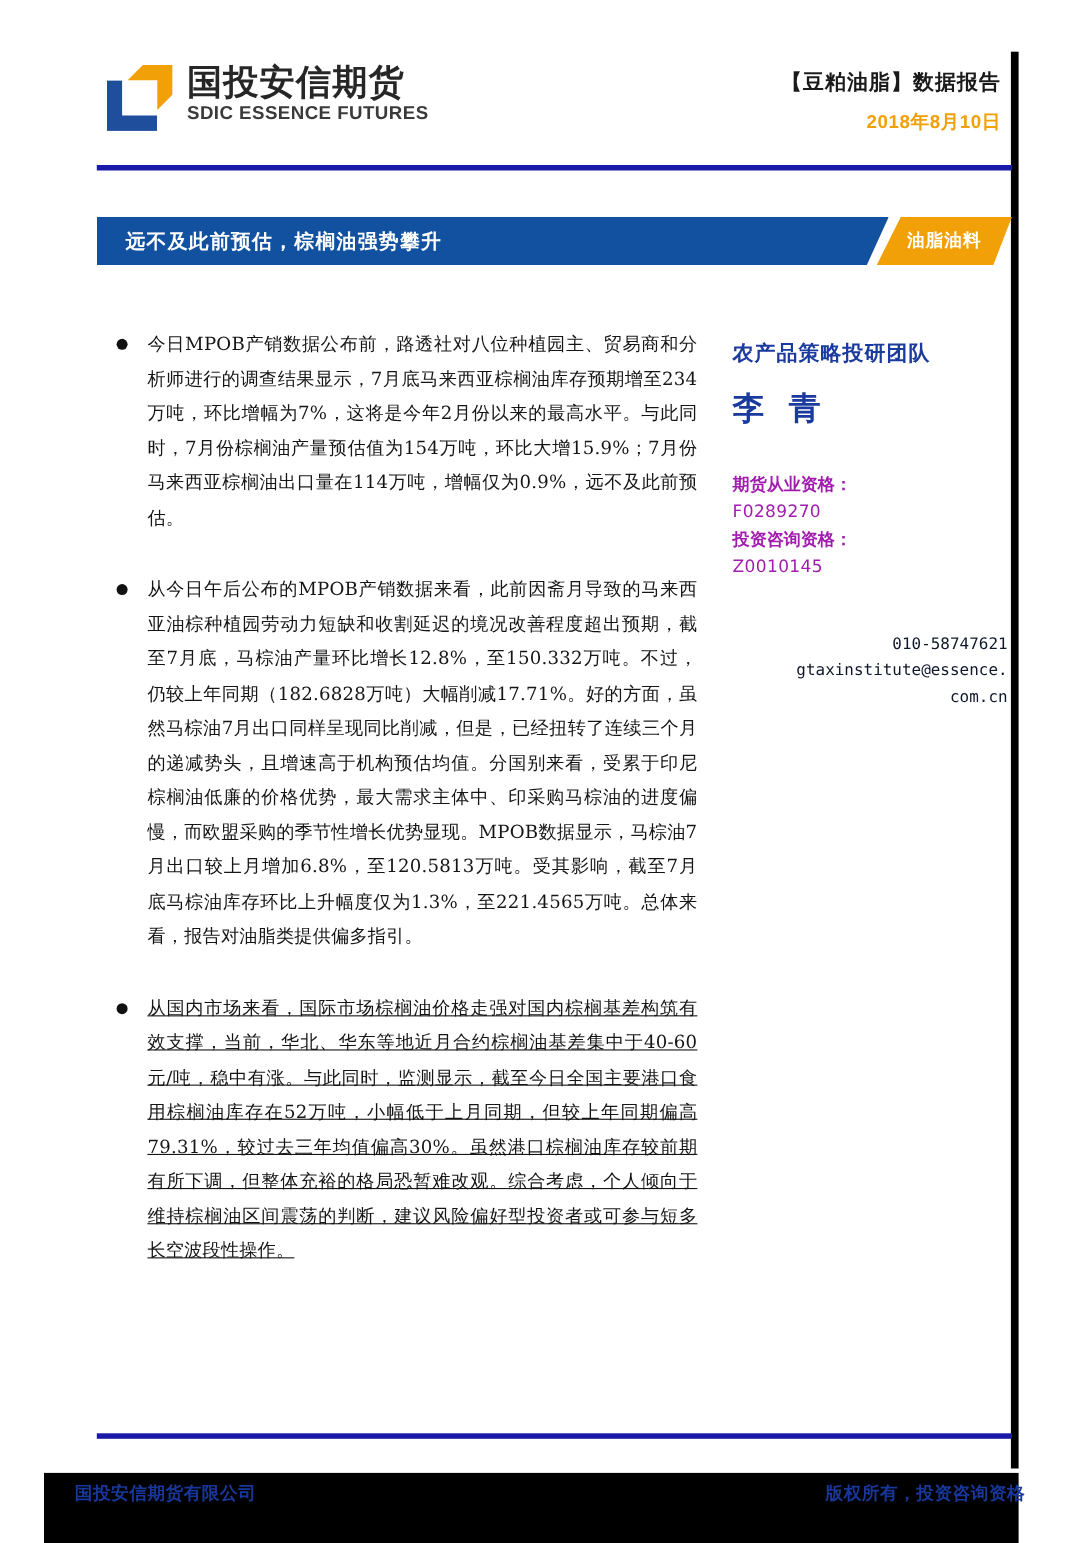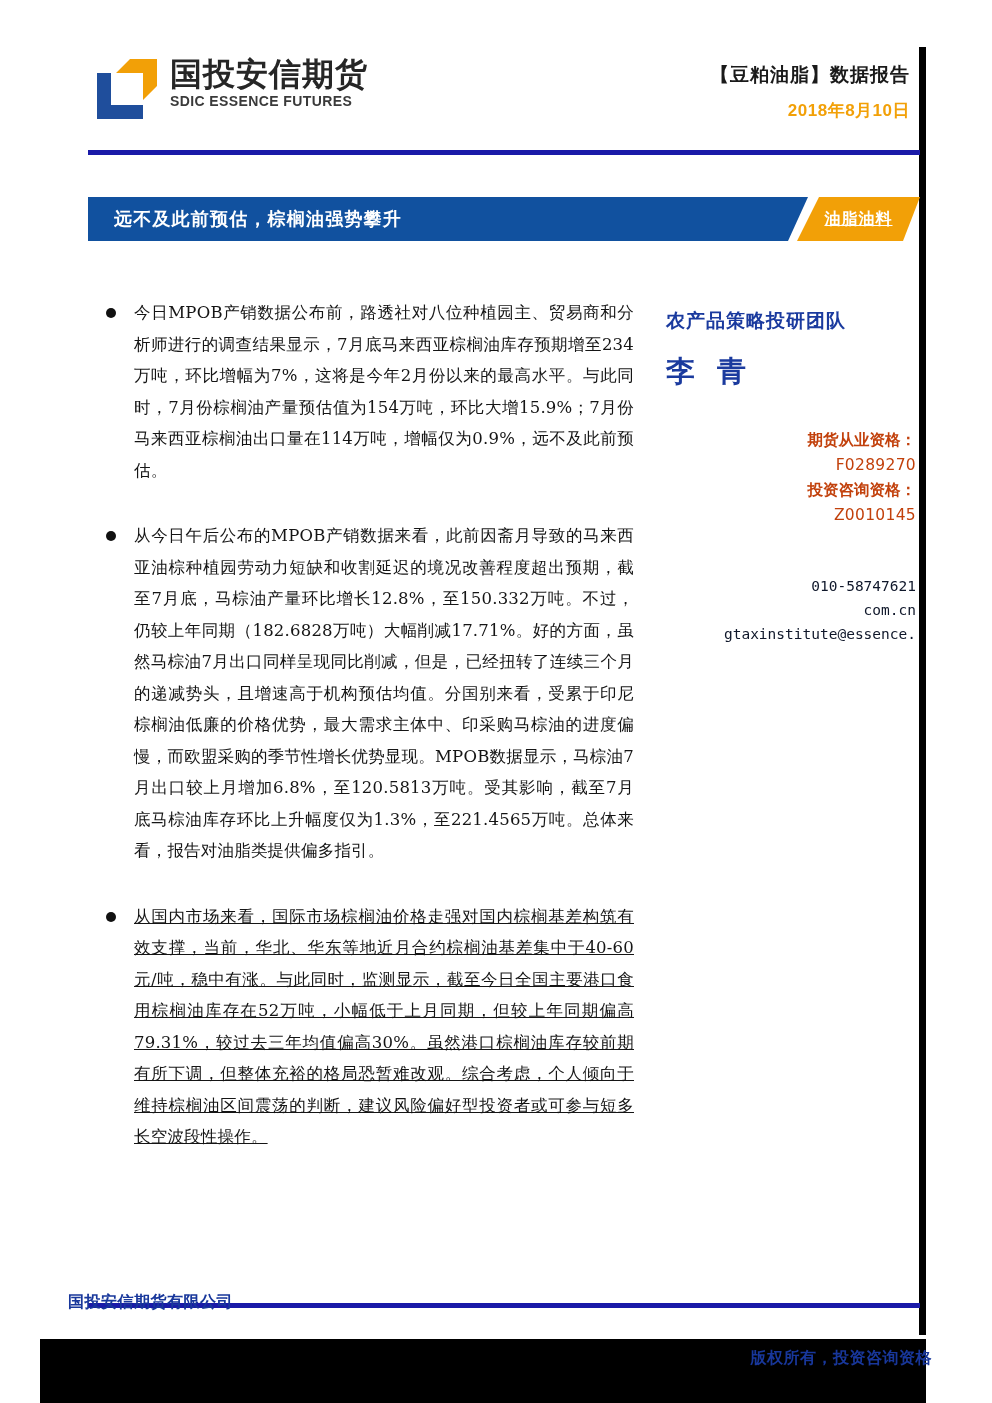--- a/index.html
+++ b/index.html
@@ -66,21 +66,21 @@
   }
   .logo-cn {
     font-size: 32px;
     font-weight: bold;
     color: #262626;
     letter-spacing: 1px;
     font-family: "DejaVu Sans", "Liberation Sans", sans-serif;
   }
   .logo-en {
     margin-top: 4px;
-    font-size: 14px;
+    font-size: 17px;
     font-weight: bold;
     color: #3a3a3a;
     letter-spacing: 0.4px;
     font-family: "Liberation Sans", sans-serif;
   }
   .header-right {
     position: absolute;
     left: 620px; top: 62px;
     width: 290px;
     text-align: right;
@@ -145,21 +145,20 @@
     left: 709px; top: 0;
     width: 123px; height: 44px;
     display: flex;
     align-items: center;
     justify-content: center;
     font-size: 16px;
     font-weight: bold;
     color: #ffffff;
     letter-spacing: 1px;
     font-family: "DejaVu Serif", serif;
-    text-decoration: underline;
   }
 
   
   .article {
     position: absolute;
     left: 104px; top: 297px;
     width: 530px;
   }
   .para {
     position: relative;
@@ -200,23 +199,22 @@
     font-size: 29px;
     font-weight: bold;
     color: #1A3A9E;
     letter-spacing: 6px;
     font-family: "DejaVu Serif", serif;
   }
   .cred-block {
     margin-top: 36px;
     font-size: 15.5px;
     line-height: 25px;
-    color: #c2410c;
+    color: #a21caf;
     font-family: "DejaVu Sans", "Liberation Sans", sans-serif;
-    text-align: right;
   }
   .cred-label { font-weight: bold; }
   .cred-value { font-weight: normal; letter-spacing: 0.3px; }
   .contact-block {
     margin-top: 46px;
     font-size: 14.5px;
     line-height: 24px;
     color: #0f172a;
     font-family: "DejaVu Sans Mono", "Liberation Mono", monospace;
     word-break: break-all;
@@ -231,21 +229,21 @@
     background: #1A1AA8;
   }
   .footer-band {
     position: absolute;
     left: 40px; top: 1339px;
     width: 886px; height: 64px;
     background: #000000;
   }
   .footer-left {
     position: absolute;
-    left: 68px; top: 1292px;
+    left: 68px; top: 1348px;
     font-size: 16px;
     font-weight: bold;
     color: #18379B;
     letter-spacing: 0.5px;
     font-family: "DejaVu Serif", serif;
   }
   .footer-right {
     position: absolute;
     right: 60px; top: 1348px;
     font-size: 16px;
@@ -318,22 +316,22 @@
 
     <div class="cred-block">
       <div class="cred-label">期货从业资格：</div>
       <div class="cred-value">F0289270</div>
       <div class="cred-label">投资咨询资格：</div>
       <div class="cred-value">Z0010145</div>
     </div>
 
     <div class="contact-block">
       <div>010-58747621</div>
+      <div>gtaxinstitute@essence.</div>
       <div>com.cn</div>
-      <div>gtaxinstitute@essence.</div>
     </div>
 
   </div>
 
   <div class="footer-rule"></div>
   <div class="footer-band"></div>
   <div class="footer-left">国投安信期货有限公司</div>
   <div class="footer-right">版权所有，投资咨询资格</div>
 
 </div>

